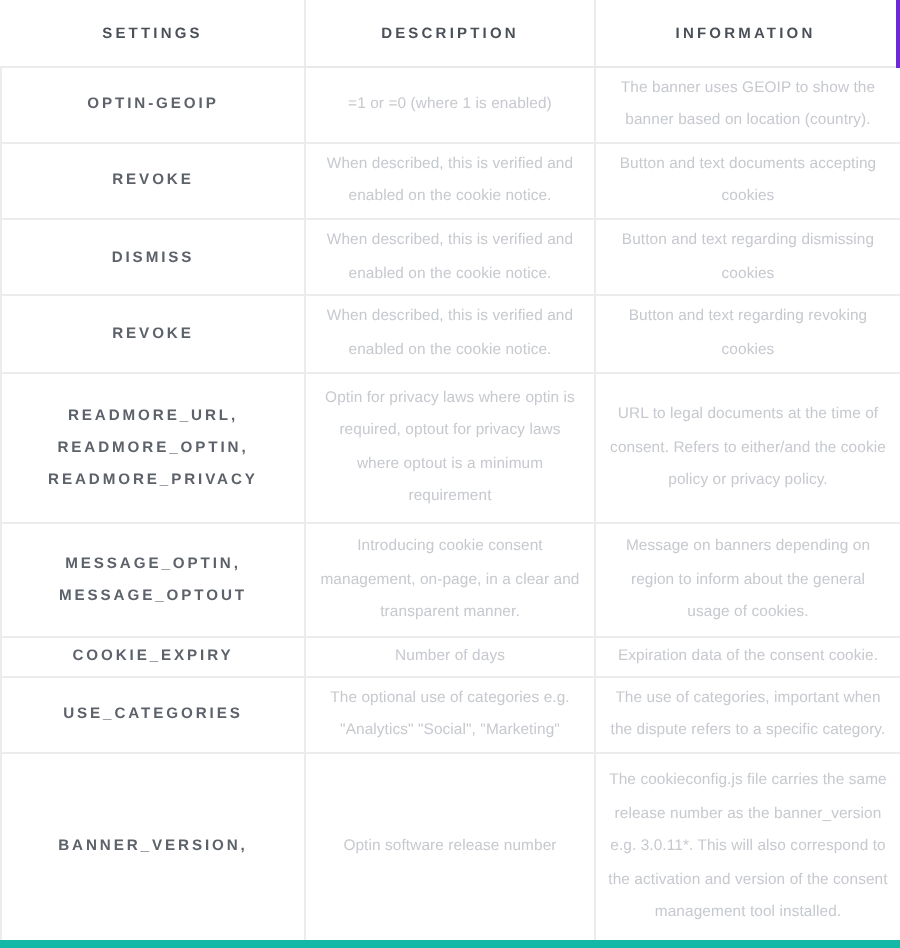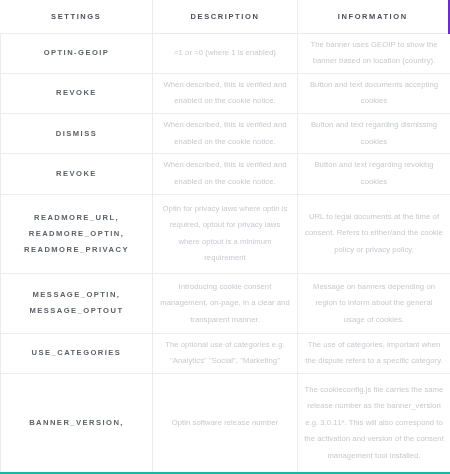--- a/index.html
+++ b/index.html
@@ -59,21 +59,21 @@
   .body-row td {
     border-top: 1px solid #ececee;
     border-left: 1px solid #ececee;
     padding-top: 3px;
     padding-bottom: 3px;
   }
   .body-row td.cell-information {
     border-right: 1px solid #ececee;
   }
   .body-row:last-child td {
-    border-bottom: 2px solid #14b8a6;
+    border-bottom: 4px solid #14b8a6;
   }
 
   .cell-setting {
     font-size: 7.6px;
     font-weight: bold;
     letter-spacing: 1.45px;
     color: #5c616a;
     line-height: 16px;
     white-space: pre-line;
     margin-top: 40px;
@@ -137,20 +137,25 @@
       <td class="cell-information">URL to legal documents at the time of consent. Refers to either/and the cookie policy or privacy policy.</td>
     </tr>
 
     <tr class="body-row">
       <td class="cell-setting">MESSAGE_OPTIN,
 MESSAGE_OPTOUT</td>
       <td class="cell-description">Introducing cookie consent management, on-page, in a clear and transparent manner.</td>
       <td class="cell-information">Message on banners depending on region to inform about the general usage of cookies.</td>
     </tr>
 
+    <tr class="body-row">
+      <td class="cell-setting">COOKIE_EXPIRY</td>
+      <td class="cell-description">Number of days</td>
+      <td class="cell-information">Expiration data of the consent cookie.</td>
+    </tr>
 
     <tr class="body-row">
       <td class="cell-setting">USE_CATEGORIES</td>
       <td class="cell-description">The optional use of categories e.g. "Analytics" "Social", "Marketing"</td>
       <td class="cell-information">The use of categories, important when the dispute refers to a specific category.</td>
     </tr>
 
     <tr class="body-row">
       <td class="cell-setting">BANNER_VERSION,</td>
       <td class="cell-description">Optin software release number</td>

